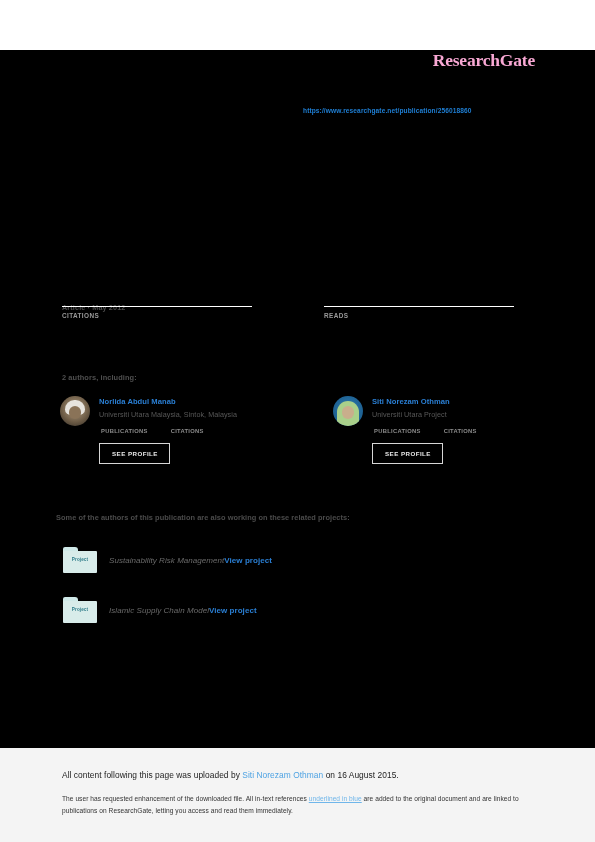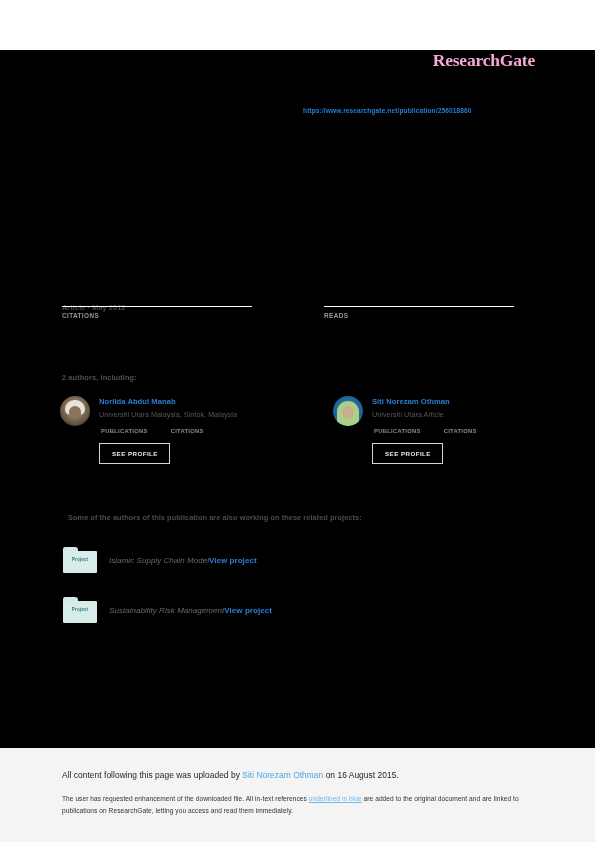--- a/index.html
+++ b/index.html
@@ -229,21 +229,21 @@
     font-size: 6.2px;
     font-weight: bold;
     letter-spacing: 0.45px;
     padding: 6px 11px 6px 12px;
   }
 
   
   .projects-heading {
     position: absolute;
     top: 463px;
-    left: 68px;
+    left: 56px;
     font-size: 7.4px;
     font-weight: bold;
     color: #4b4b4b;
     letter-spacing: 0.05px;
     text-align: center;
   }
   .project-list {
     position: absolute;
     top: 494px;
     left: 63px;
@@ -375,21 +375,21 @@
           </div>
         </div>
         <div class="see-profile">SEE PROFILE</div>
       </div>
     </div>
 
     <div class="author">
       <div class="avatar avatar-2"></div>
       <div class="author-info">
         <div class="author-name">Siti Norezam Othman</div>
-        <div class="author-affil">Universiti Utara Article</div>
+        <div class="author-affil">Universiti Utara Project</div>
         <div class="author-stats">
           <div>
             <div class="author-stat-num"></div>
             <div class="author-stat-label">PUBLICATIONS</div>
           </div>
           <div>
             <div class="author-stat-num"></div>
             <div class="author-stat-label">CITATIONS</div>
           </div>
         </div>
@@ -403,32 +403,32 @@
 
   <div class="project-list">
 
     <div class="project-row">
       <div class="folder-icon">
         <div class="tab"></div>
         <div class="body"></div>
         <div class="glyph">Project</div>
       </div>
       <div class="project-text">
-        <span>Islamic Supply Chain Model</span><span class="view-project">View project</span>
+        <span>Sustainability Risk Management</span><span class="view-project">View project</span>
       </div>
     </div>
 
     <div class="project-row">
       <div class="folder-icon">
         <div class="tab"></div>
         <div class="body"></div>
         <div class="glyph">Project</div>
       </div>
       <div class="project-text">
-        <span>Sustainability Risk Management</span><span class="view-project">View project</span>
+        <span>Islamic Supply Chain Model</span><span class="view-project">View project</span>
       </div>
     </div>
 
   </div>
 
 </div>
 
 <div class="footer">
   <div class="footer-line-1">
     <span>All content following this page was uploaded by </span><span class="link">Siti Norezam Othman</span><span> on 16 August 2015.</span>

